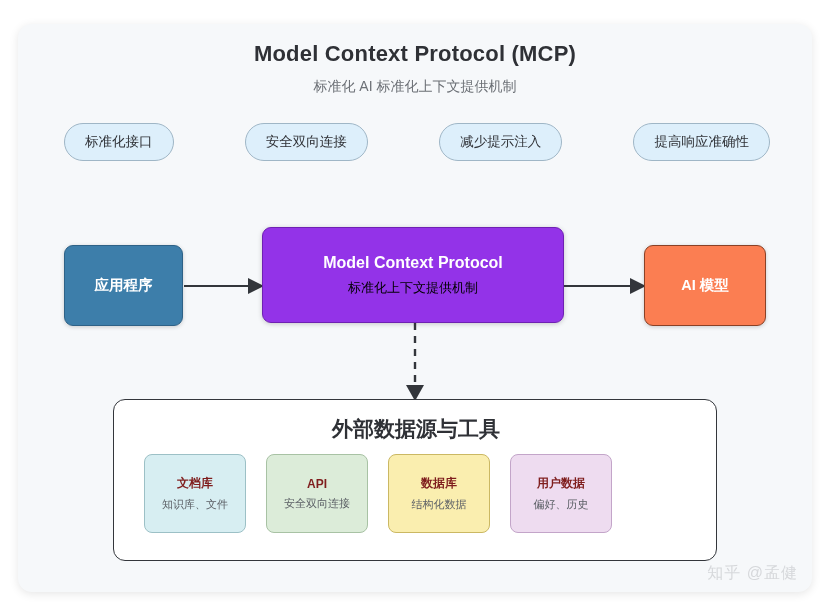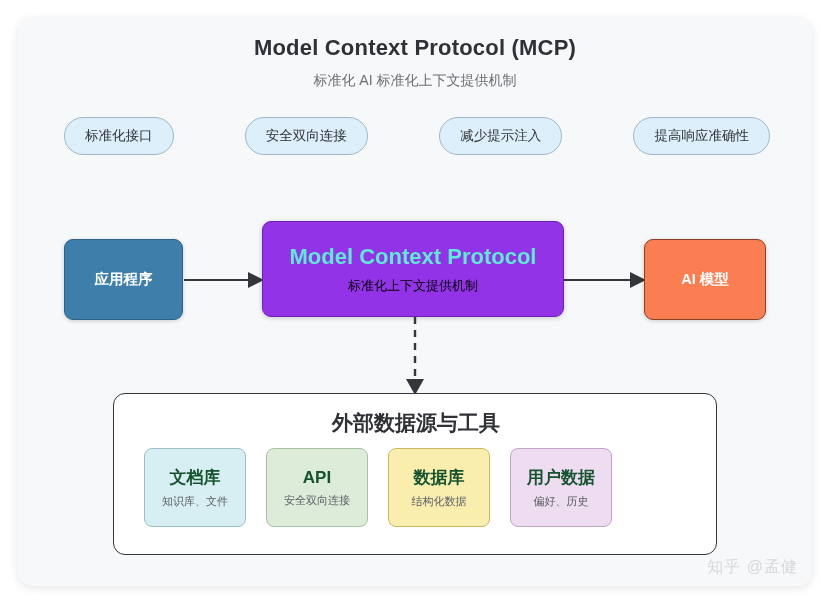--- a/index.html
+++ b/index.html
@@ -12,21 +12,21 @@
     height: 604px;
     font-family: "Liberation Sans", "DejaVu Sans", sans-serif;
     overflow: hidden;
     position: relative;
   }
 
   
   #canvas-card {
     position: absolute;
     left: 18px;
-    top: 18px;
+    top: 24px;
     width: 794px;
     height: 568px;
     background: #f6f8fa;
     border-radius: 14px;
     box-shadow: 0 2px 10px rgba(0,0,0,0.10);
     overflow: hidden;
     text-decoration: underline;
   }
 
   
@@ -112,23 +112,23 @@
   #mcp-node {
     left: 244px;
     top: 0px;
     width: 302px;
     height: 96px;
     background: #9333e8;
     border: 1.6px solid #6f21b3;
     box-shadow: 0 1px 5px rgba(0,0,0,0.20);
   }
   #mcp-node .node-title {
-    font-size: 22px;
-    font-weight: bold;
-    color: #5eead4;
+    font-size: 16px;
+    font-weight: bold;
+    color: #ffffff;
     margin-bottom: 7px;
   }
   #mcp-node .node-sub {
     font-size: 13px;
     color: #000000;
   }
   #ai-node {
     left: 626px;
     top: 18px;
     width: 122px;
@@ -193,23 +193,23 @@
     width: 102px;
     height: 79px;
     border-radius: 8px;
     display: flex;
     flex-direction: column;
     align-items: center;
     justify-content: center;
     text-align: center;
   }
   .source-card .card-title {
-    font-size: 17px;
-    font-weight: bold;
-    color: #14532d;
+    font-size: 12px;
+    font-weight: bold;
+    color: #7f1d1d;
     margin-bottom: 5px;
   }
   .source-card .card-sub {
     font-size: 11px;
     color: #5c6066;
   }
 
   
   #watermark {
     position: absolute;

